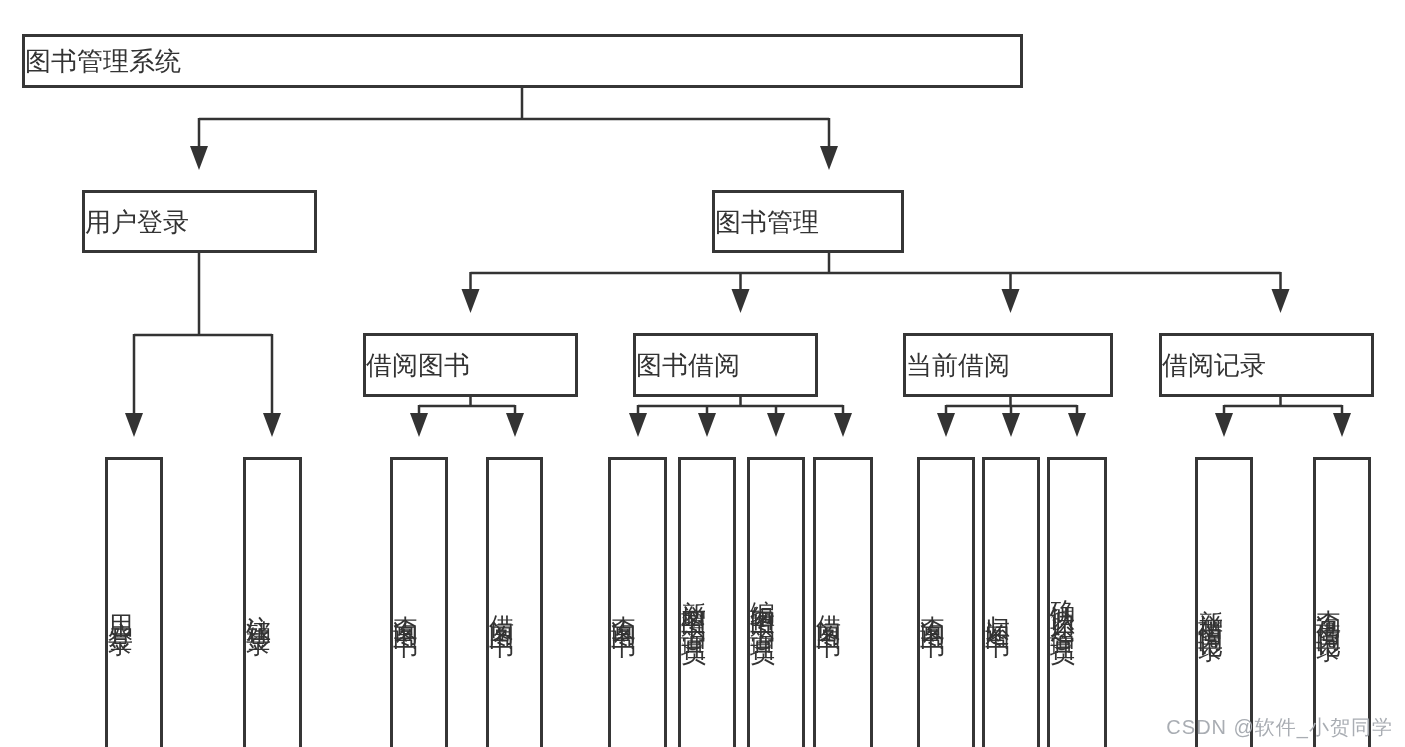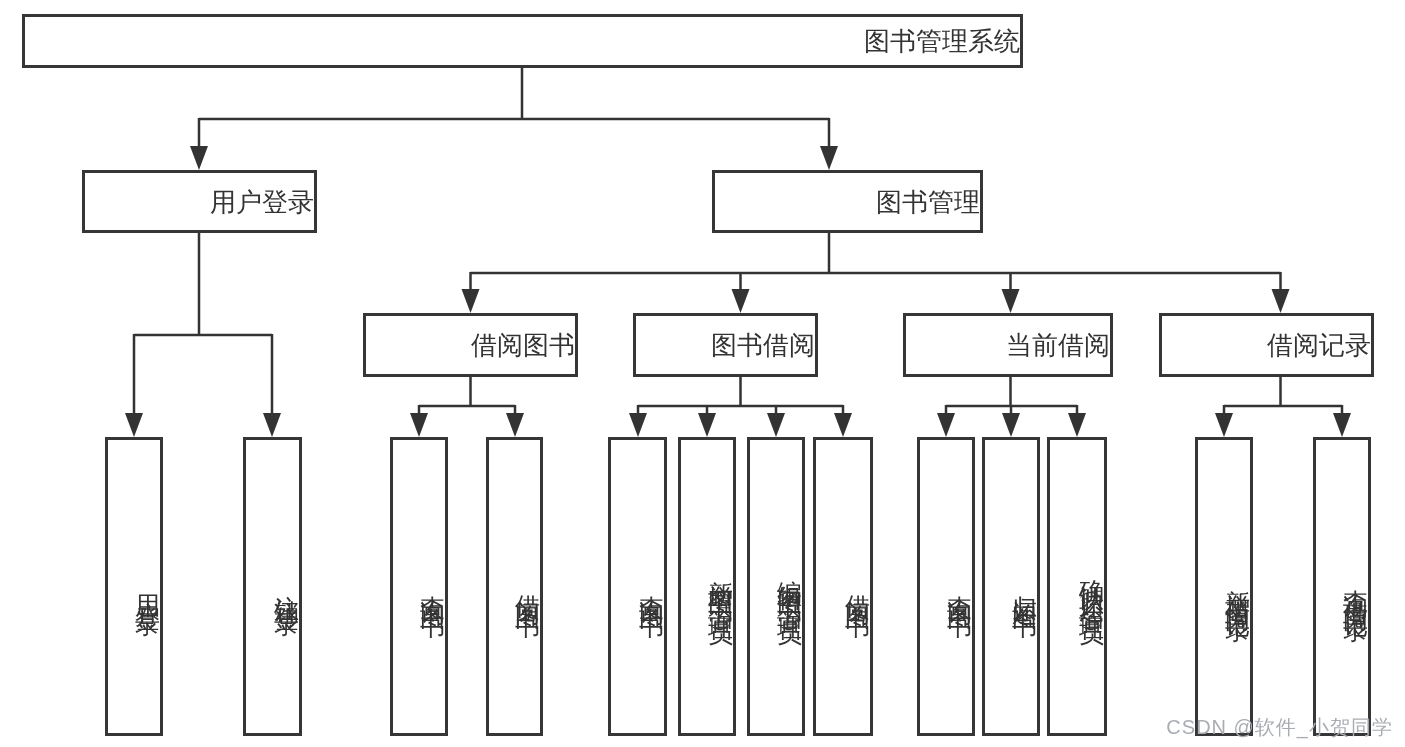--- a/index.html
+++ b/index.html
@@ -16,25 +16,26 @@
     position:relative;
     width:1405px;height:747px;
     background:var(--bg);
     overflow:hidden;
   }
   svg.wires{position:absolute;left:0;top:0;color:var(--line);}
   .box{
     position:absolute;
     background:var(--bg);
     border:3px solid var(--border);
-    display:flex;align-items:center;justify-content:flex-end;
+    display:flex;align-items:center;justify-content:flex-start;
     color:var(--text);
     font-size:26px;
     line-height:1;
     white-space:nowrap;
+    margin-top:20px;
   }
   .vtext{
     writing-mode:vertical-rl;
     text-orientation:mixed;
     font-size:25px;
     letter-spacing:6px;
     line-height:1;
   }
   .watermark{
     position:absolute;
@@ -82,21 +83,21 @@
          M1342 437 L1333 413 L1351 413 Z"></path>
   </svg>
 
   <div class="box" style="left:22px;top:14px;width:1001px;height:54px">
     <span>图书管理系统</span>
   </div>
 
   <div class="box" style="left:82px;top:170px;width:235px;height:63px">
     <span>用户登录</span>
   </div>
-  <div class="box" style="left:712px;top:170px;width:271px;height:63px">
+  <div class="box" style="left:712px;top:170px;width:192px;height:63px">
     <span>图书管理</span>
   </div>
 
   <div class="box" style="left:363px;top:313px;width:215px;height:64px">
     <span>借阅图书</span>
   </div>
   <div class="box" style="left:633px;top:313px;width:185px;height:64px">
     <span>图书借阅</span>
   </div>
   <div class="box" style="left:903px;top:313px;width:210px;height:64px">

